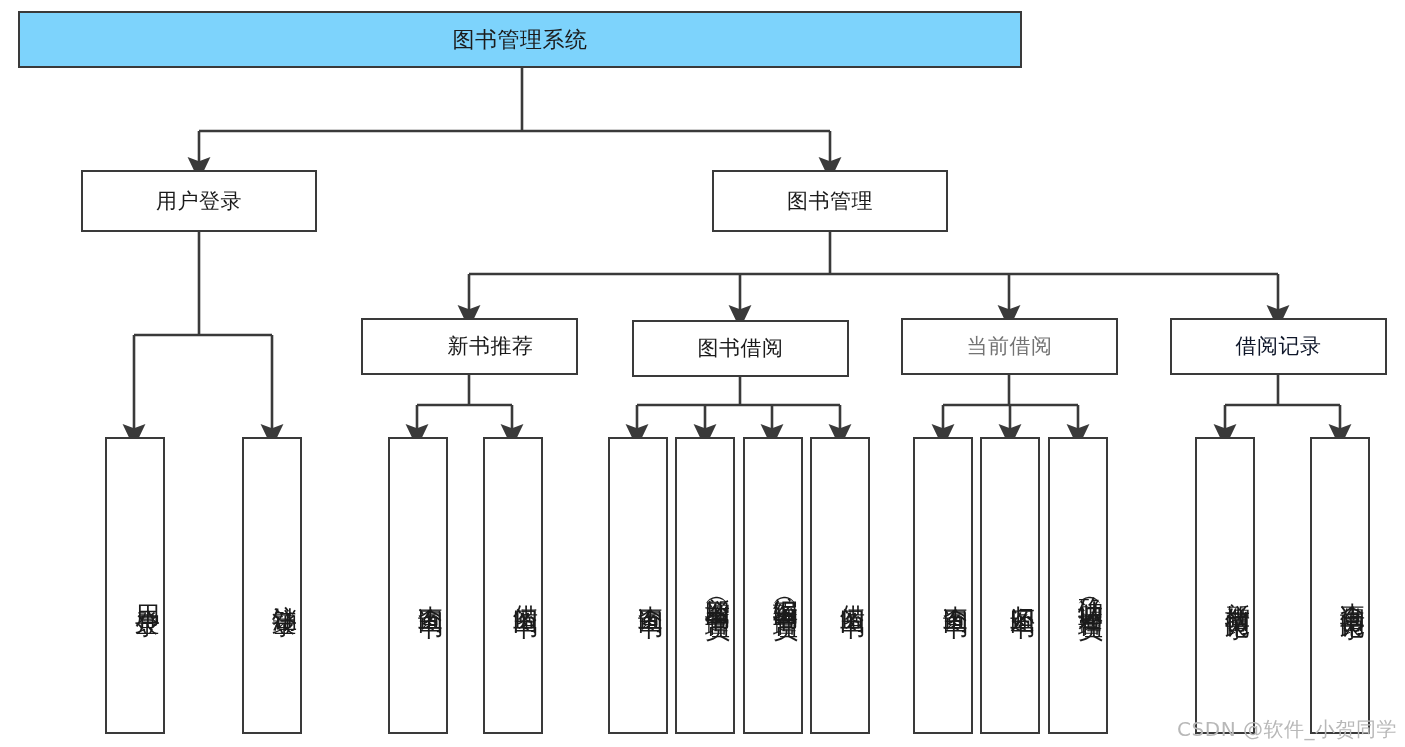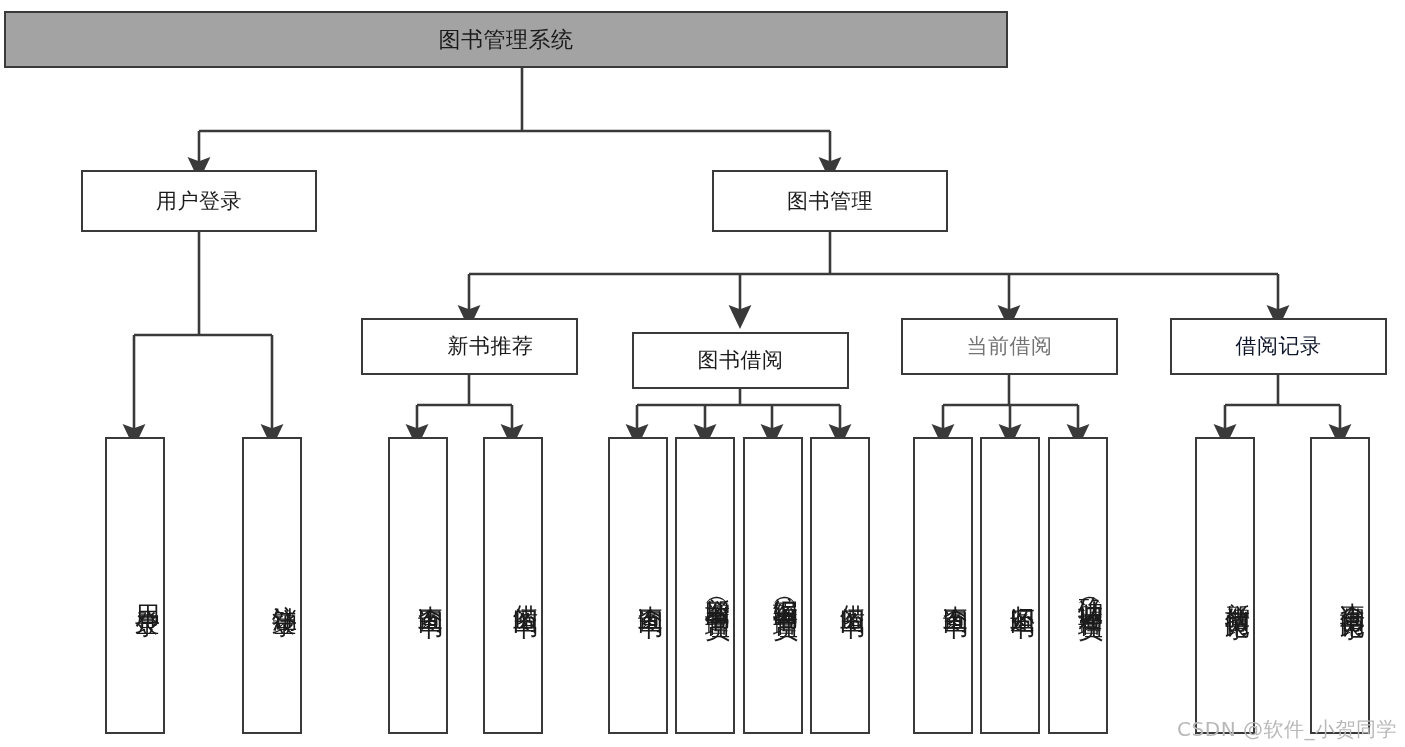--- a/index.html
+++ b/index.html
@@ -114,35 +114,35 @@
       <path d="M1010,405 L1010,435" marker-end="url(#arrow)"></path>
       <path d="M1078,405 L1078,435" marker-end="url(#arrow)"></path>
 
       <path d="M1278,375 L1278,405"></path>
       <path d="M1225,405 L1340,405"></path>
       <path d="M1225,405 L1225,435" marker-end="url(#arrow)"></path>
       <path d="M1340,405 L1340,435" marker-end="url(#arrow)"></path>
     </g>
   </svg>
 
-  <div class="node root" id="node-root" style="left: 4px; top: 11px; width: 1004px; height: 57px; border-color: rgb(58, 58, 58); background: #a3a3a3;">
+  <div class="node root" id="node-root" style="left: 18px; top: 11px; width: 1004px; height: 57px; border-color: rgb(58, 58, 58); background: #7dd3fc;">
     <span class="label" style="color: rgb(27, 27, 27);">图书管理系统</span>
   </div>
 
   <div class="node lvl2" id="node-l2-0" style="left: 81px; top: 170px; width: 236px; height: 62px; border-color: rgb(58, 58, 58); background: rgb(255, 255, 255);">
     <span class="label" style="color: rgb(27, 27, 27);">用户登录</span>
   </div>
   <div class="node lvl2" id="node-l2-1" style="left: 712px; top: 170px; width: 236px; height: 62px; border-color: rgb(58, 58, 58); background: rgb(255, 255, 255);">
     <span class="label" style="color: rgb(27, 27, 27);">图书管理</span>
   </div>
 
   <div class="node lvl3" id="node-l3-0" style="left: 361px; top: 318px; width: 217px; height: 57px; border-color: rgb(58, 58, 58); background: rgb(255, 255, 255); padding-left: 42px;">
     <span class="label" style="color: rgb(27, 27, 27);">新书推荐</span>
   </div>
-  <div class="node lvl3" id="node-l3-1" style="left: 632px; top: 332px; width: 217px; height: 57px; border-color: rgb(58, 58, 58); background: rgb(255, 255, 255);">
+  <div class="node lvl3" id="node-l3-1" style="left: 632px; top: 320px; width: 217px; height: 57px; border-color: rgb(58, 58, 58); background: rgb(255, 255, 255);">
     <span class="label" style="color: rgb(27, 27, 27);">图书借阅</span>
   </div>
   <div class="node lvl3" id="node-l3-2" style="left: 901px; top: 318px; width: 217px; height: 57px; border-color: rgb(58, 58, 58); background: rgb(255, 255, 255);">
     <span class="label" style="color: #737373; text-align: right;">当前借阅</span>
   </div>
   <div class="node lvl3" id="node-l3-3" style="left: 1170px; top: 318px; width: 217px; height: 57px; border-color: rgb(58, 58, 58); background: rgb(255, 255, 255);">
     <span class="label" style="color: #0f172a;">借阅记录</span>
   </div>
 
   <div class="node leaf" id="node-leaf-0" style="left: 105px; top: 437px; width: 60px; height: 297px; border-color: rgb(58, 58, 58); background: rgb(255, 255, 255);">

